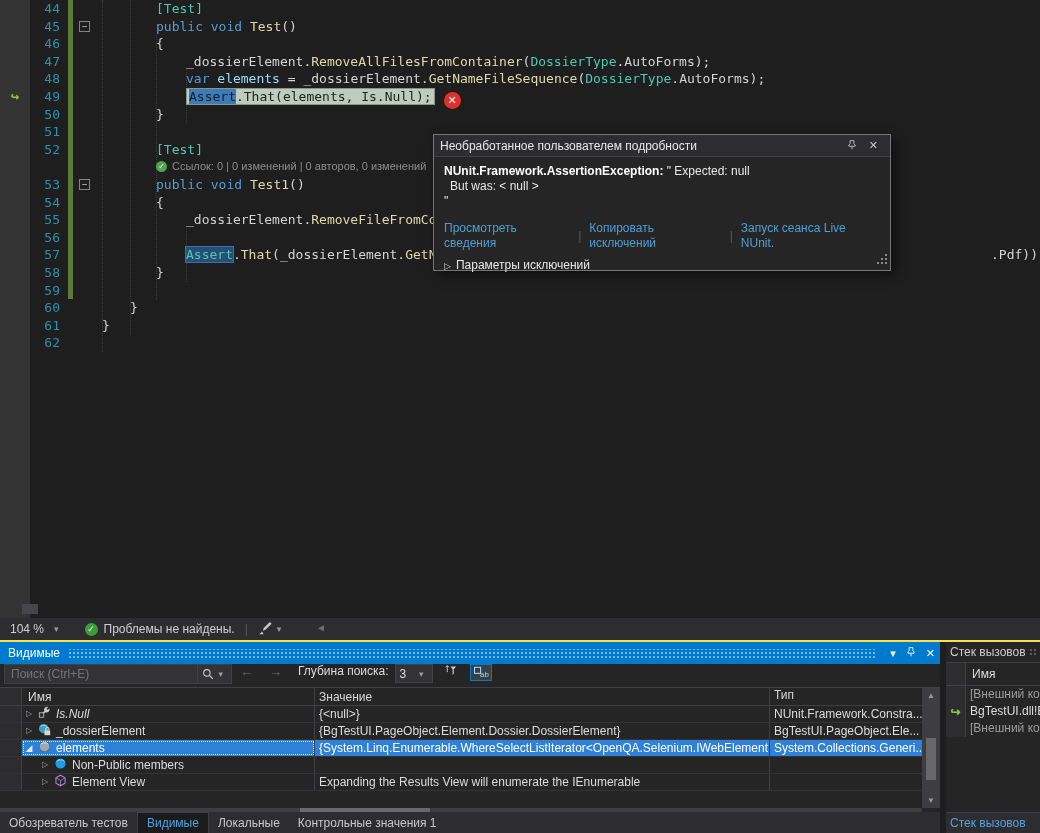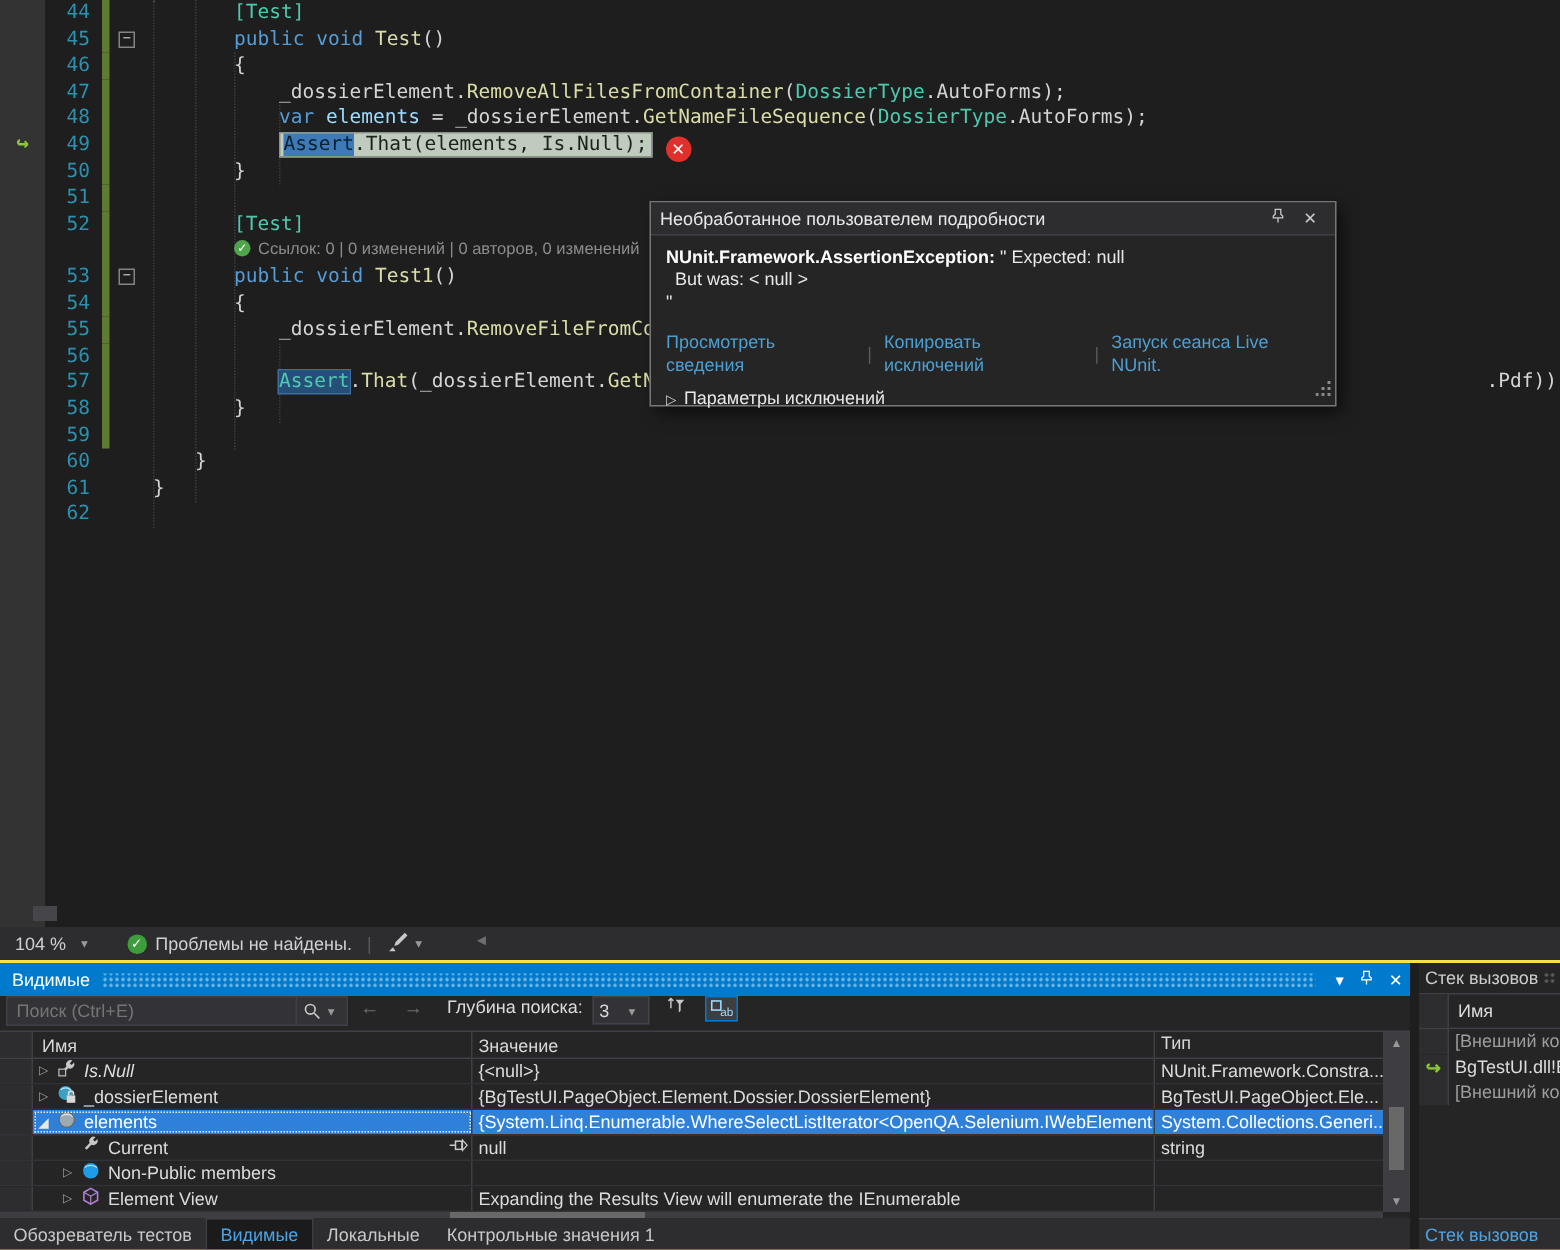--- a/index.html
+++ b/index.html
@@ -267,37 +267,20 @@
                 <circle cx="8" cy="8" r="6.3" fill="none" stroke="#5E6A70"></circle>
               </svg></span>
             <span style="padding-left: 4px;">elements</span>
           </div>
           <div class="col-val">{System.Linq.Enumerable.WhereSelectListIterator&lt;OpenQA.Selenium.IWebElement,...</div>
           <div class="col-type">System.Collections.Generi...</div>
         </div>
         <div class="w-row">
           <div class="col-gutter"></div>
           <div class="col-name" style="padding-left: 16px;">
-            <span class="expander"></span>
-            <span class="w-icon"><svg width="12" height="12" viewBox="0 0 16 16">
-                <path fill="#C8C8C8" d="M14.5 3a4 4 0 0 1-5.2 5.3L5 12.6 3.4 11l4.3-4.3A4 4 0 0 1 13 1.4L10.7 3.7l1.6 1.6z"></path>
-              </svg></span>
-            <span style="padding-left: 4px;">Current</span>
-            <span style="margin-left: auto; padding-right: 1px;"><svg width="14" height="11" viewBox="0 0 18 12">
-                <path d="M1 6h5" stroke="#C8C8C8" stroke-width="1.3"></path>
-                <rect x="6" y="2.5" width="5.5" height="7" fill="none" stroke="#C8C8C8" stroke-width="1.3"></rect>
-                <path d="M12 1.5v9l4-4.5z" fill="none" stroke="#C8C8C8"></path>
-              </svg></span>
-          </div>
-          <div class="col-val">null</div>
-          <div class="col-type">string</div>
-        </div>
-        <div class="w-row">
-          <div class="col-gutter"></div>
-          <div class="col-name" style="padding-left: 16px;">
             <span class="expander">▷</span>
             <span class="w-icon"><svg width="13" height="13" viewBox="0 0 16 16">
                 <circle cx="8" cy="8" r="6.3" fill="#1E9BE9"></circle>
                 <path d="M3 5.5c2-2.5 8-2.5 10 0" stroke="#A8DCF8" fill="none"></path>
               </svg></span>
             <span style="padding-left: 4px;">Non-Public members</span>
           </div>
           <div class="col-val"></div>
           <div class="col-type"></div>
         </div>

